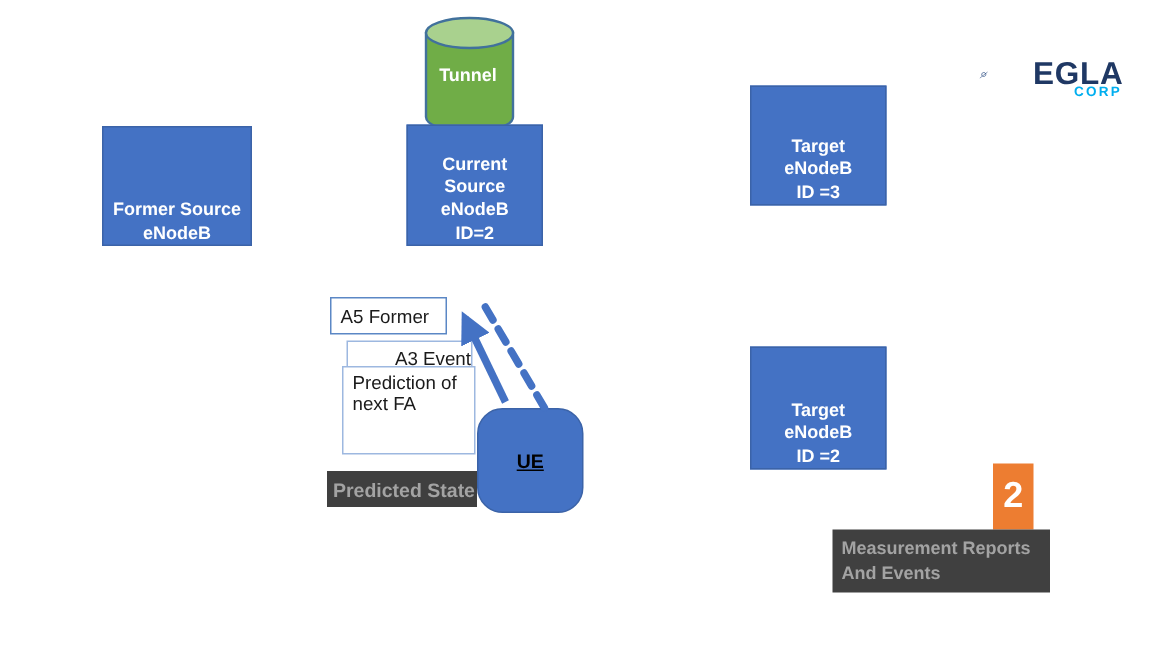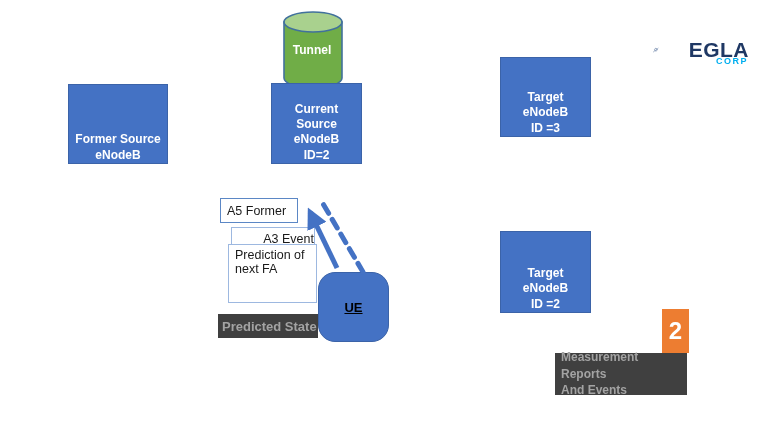--- a/index.html
+++ b/index.html
@@ -109,21 +109,21 @@
       </marker>
     </defs>
     <line x1="337" y1="268" x2="310" y2="212" stroke="#4472C4" stroke-width="5" marker-end="url(#ah)"></line>
     <line x1="363" y1="272" x2="322" y2="202" stroke="#4472C4" stroke-width="5" stroke-dasharray="10 7" stroke-linecap="round"></line>
   </svg>
 
   <div class="abs orange" style="left:662px;top:309px;width:27px;height:44px;">
     <span>2</span>
   </div>
 
-  <div class="abs darkbox measure" style="left:555px;top:353px;width:132px;height:42px;background:#404040;">
+  <div class="abs darkbox measure" style="left:555px;top:353px;width:145px;height:42px;background:#404040;">
     <span class="label">Measurement Reports
 And Events</span>
   </div>
 
   <div class="abs logo" style="left:653px;top:34px;width:96px;height:32px;">
     <svg width="32" height="32" viewBox="0 0 34 32">
       <path d="M25,10 C22,4 11,4 9,12 C7,20 15,24 21,21 C25,19 26.5,15 25,11.5" fill="none" stroke="#24477F" stroke-width="2.6" stroke-linecap="round"></path>
       <path d="M2,28 L31,5" fill="none" stroke="#24477F" stroke-width="2.2" stroke-linecap="round"></path>
     </svg>
     <div class="logo-text">

